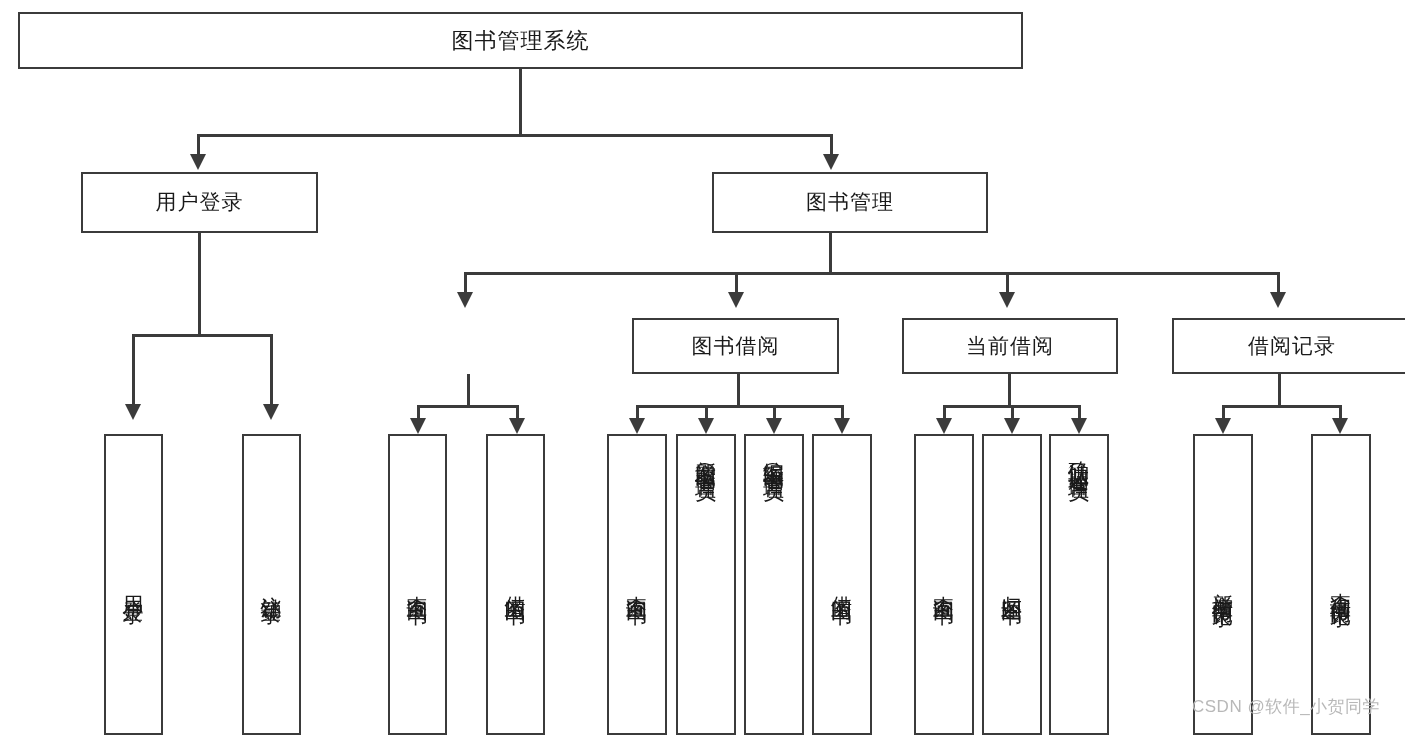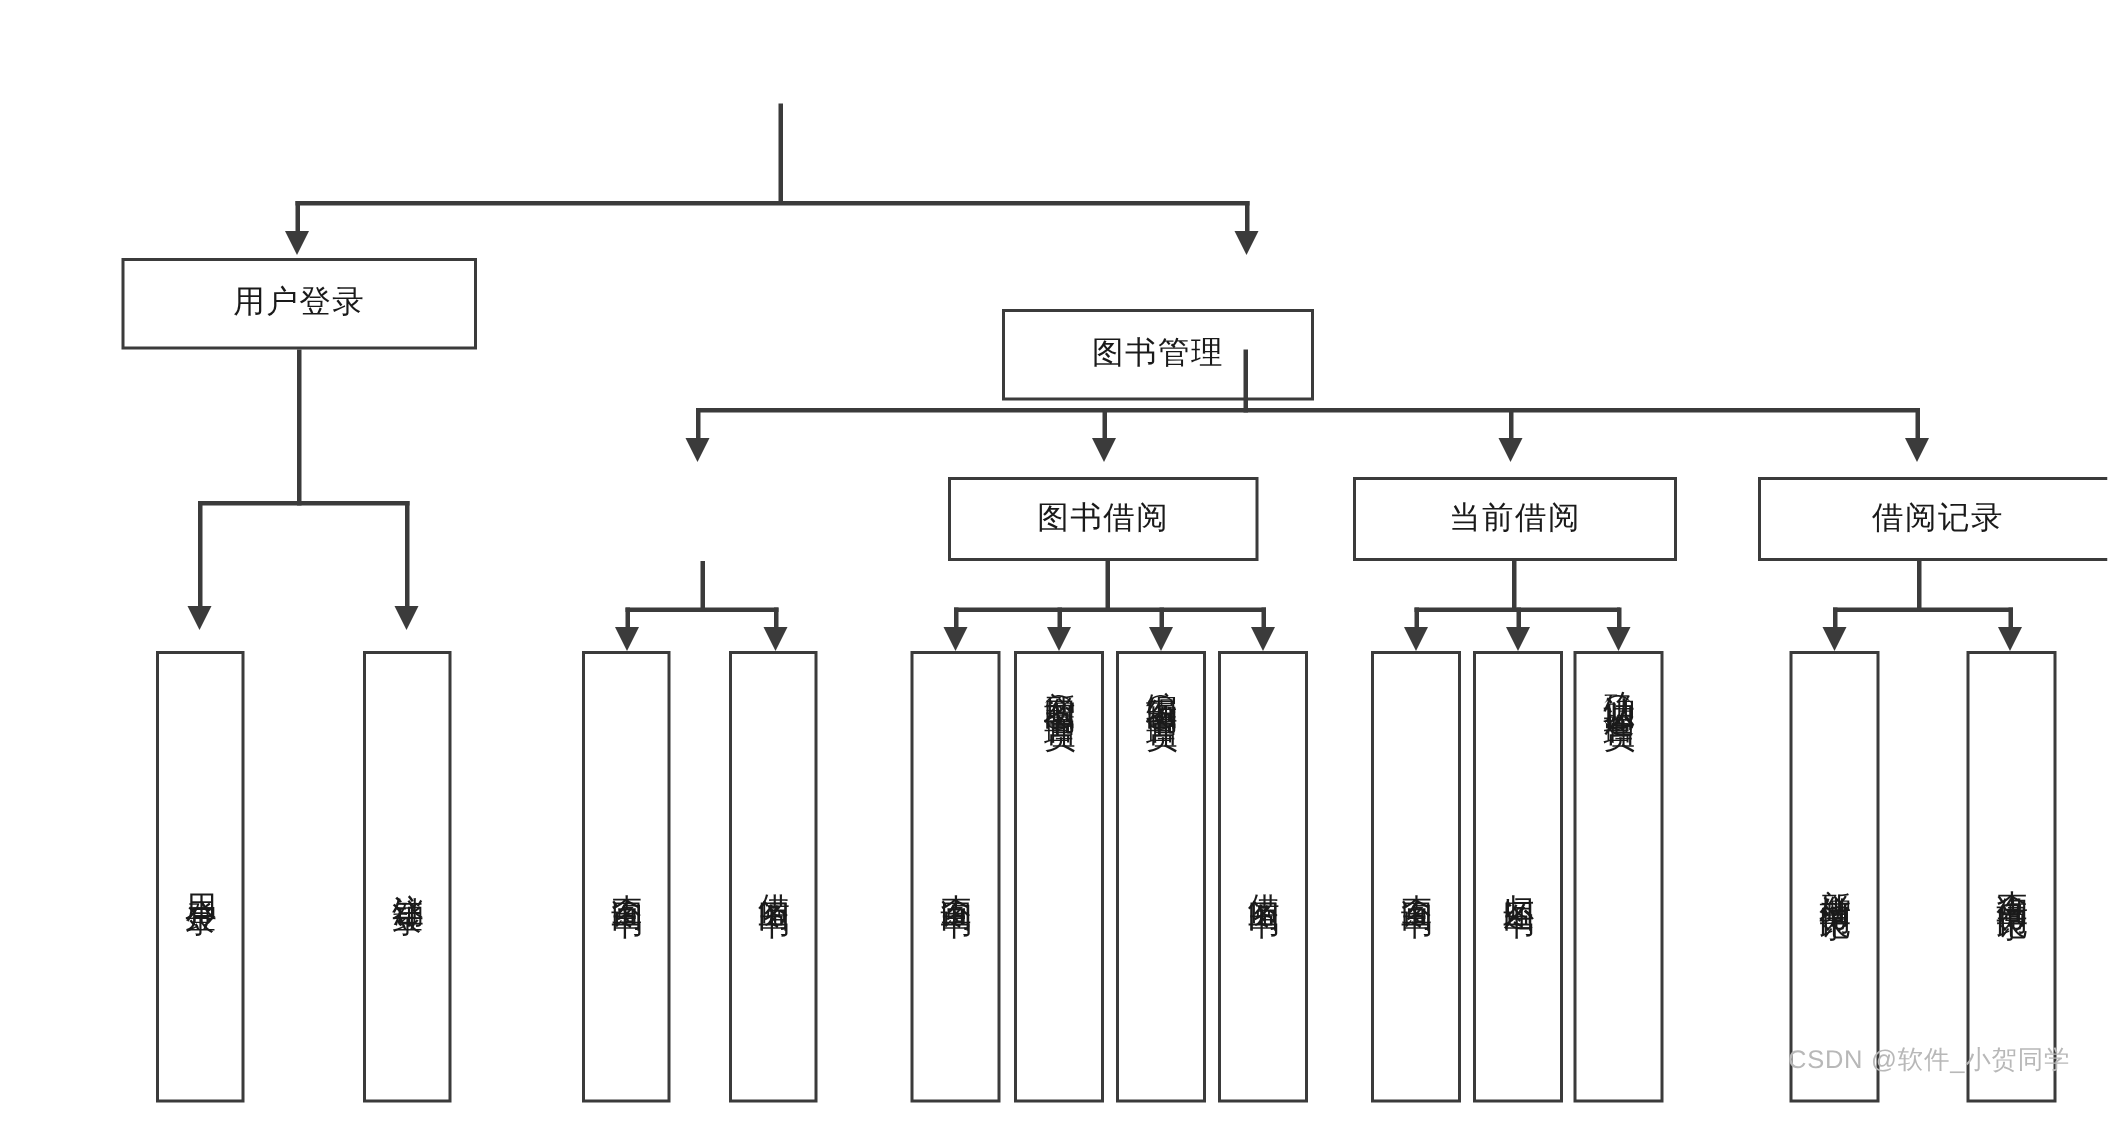--- a/index.html
+++ b/index.html
@@ -70,36 +70,39 @@
     font-size: 17px;
     white-space: nowrap;
     letter-spacing: 0.5px;
   }
 </style>
 </head>
 <body>
 
 <div id="canvas">
 
+  <div class="node root" style="left:18px; top:12px; width:1005px; height:57px;">
+    <span class="label">图书管理系统</span>
+  </div>
 
   <div class="edge v" style="left:519px; top:69px; width:3px; height:67px;"></div>
 
   <div class="edge h" style="left:197px; top:134px; width:636px; height:3px;"></div>
 
   <div class="edge v" style="left:197px; top:134px; width:3px; height:24px;"></div>
   <div class="arrow" style="left:190px; top:154px;"></div>
 
   <div class="edge v" style="left:830px; top:134px; width:3px; height:24px;"></div>
   <div class="arrow" style="left:823px; top:154px;"></div>
 
   <div class="node" style="left:81px; top:172px; width:237px; height:61px;">
     <span class="label">用户登录</span>
   </div>
 
-  <div class="node" style="left:668px; top:172px; width:208px; height:61px;margin-top:34px;">
+  <div class="node" style="left:712px; top:172px; width:276px; height:61px;">
     <span class="label">图书管理</span>
   </div>
 
   <div class="edge v" style="left:198px; top:233px; width:3px; height:104px;"></div>
   <div class="edge h" style="left:132px; top:334px; width:141px; height:3px;"></div>
   <div class="edge v" style="left:132px; top:334px; width:3px; height:72px;"></div>
   <div class="arrow" style="left:125px; top:404px;"></div>
   <div class="edge v" style="left:270px; top:334px; width:3px; height:72px;"></div>
   <div class="arrow" style="left:263px; top:404px;"></div>
 

